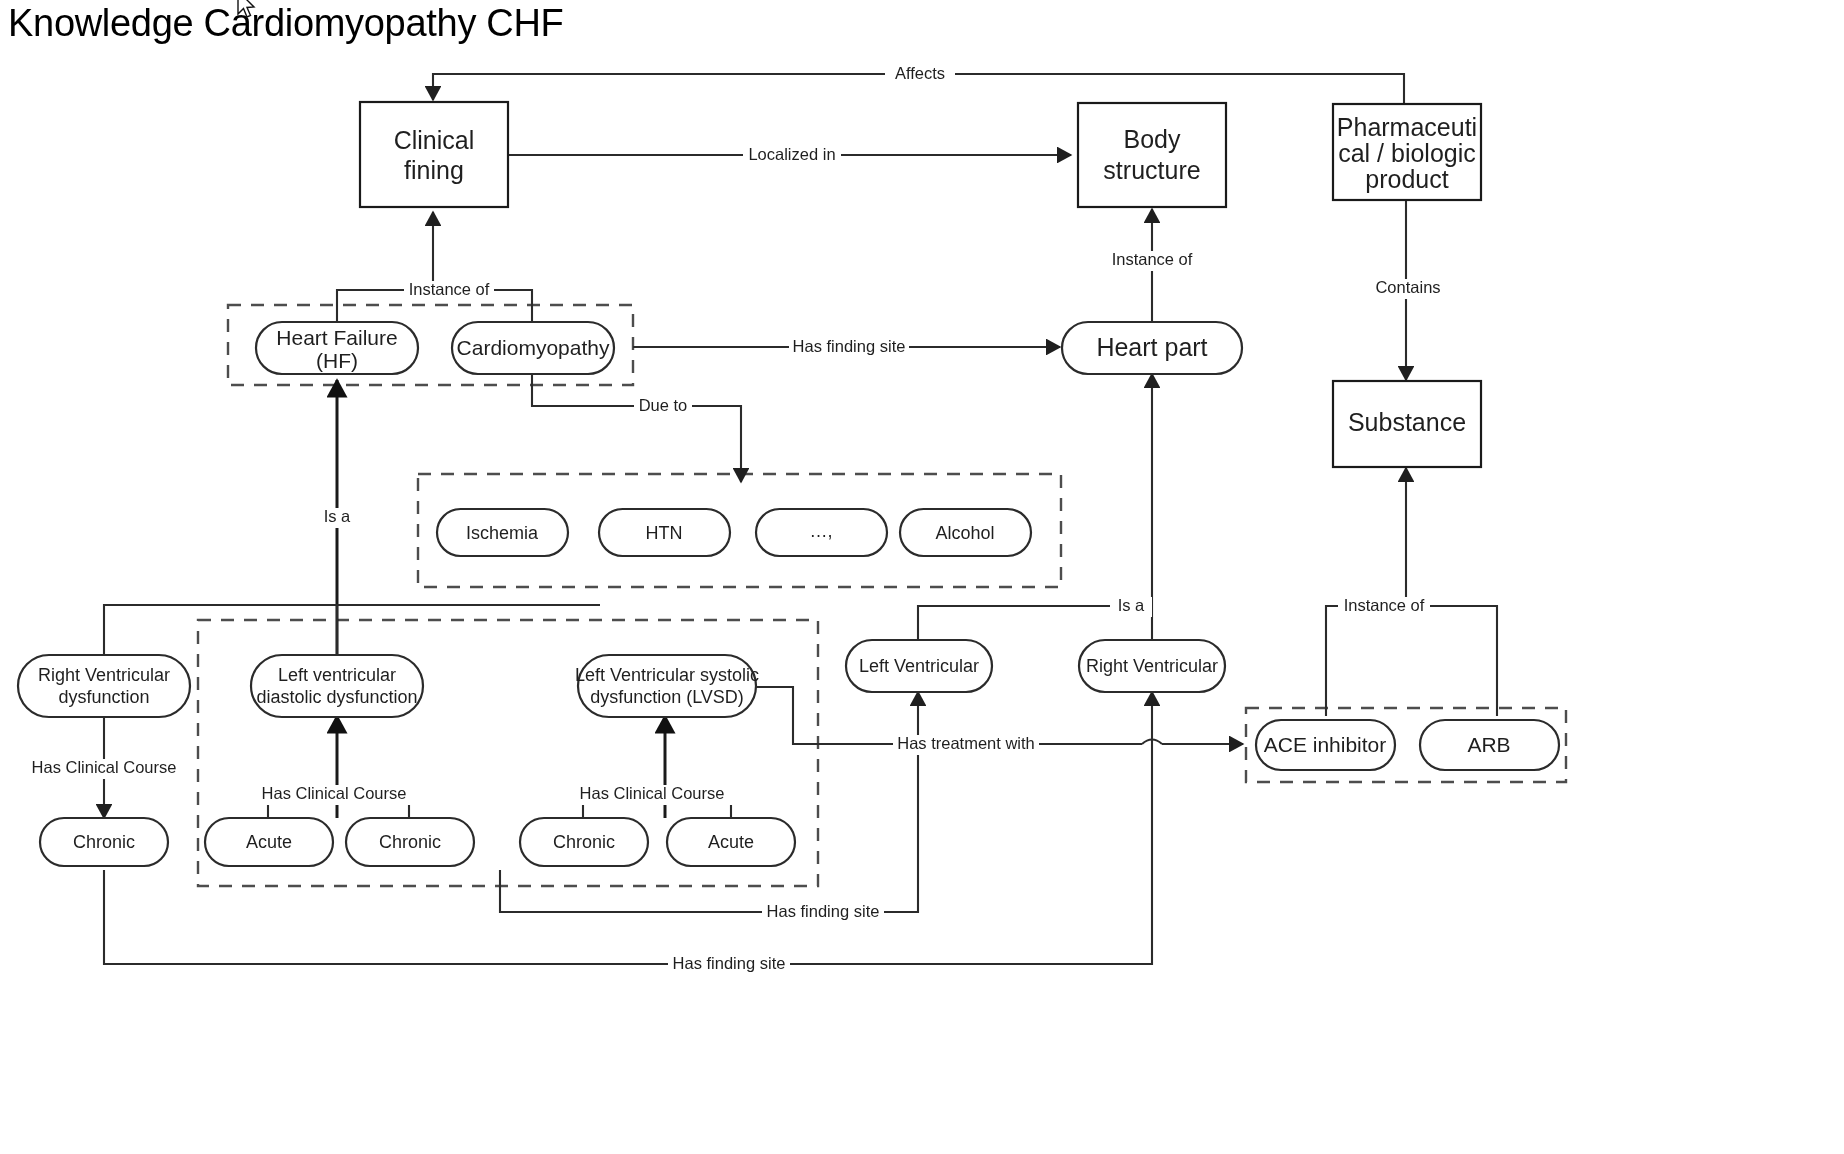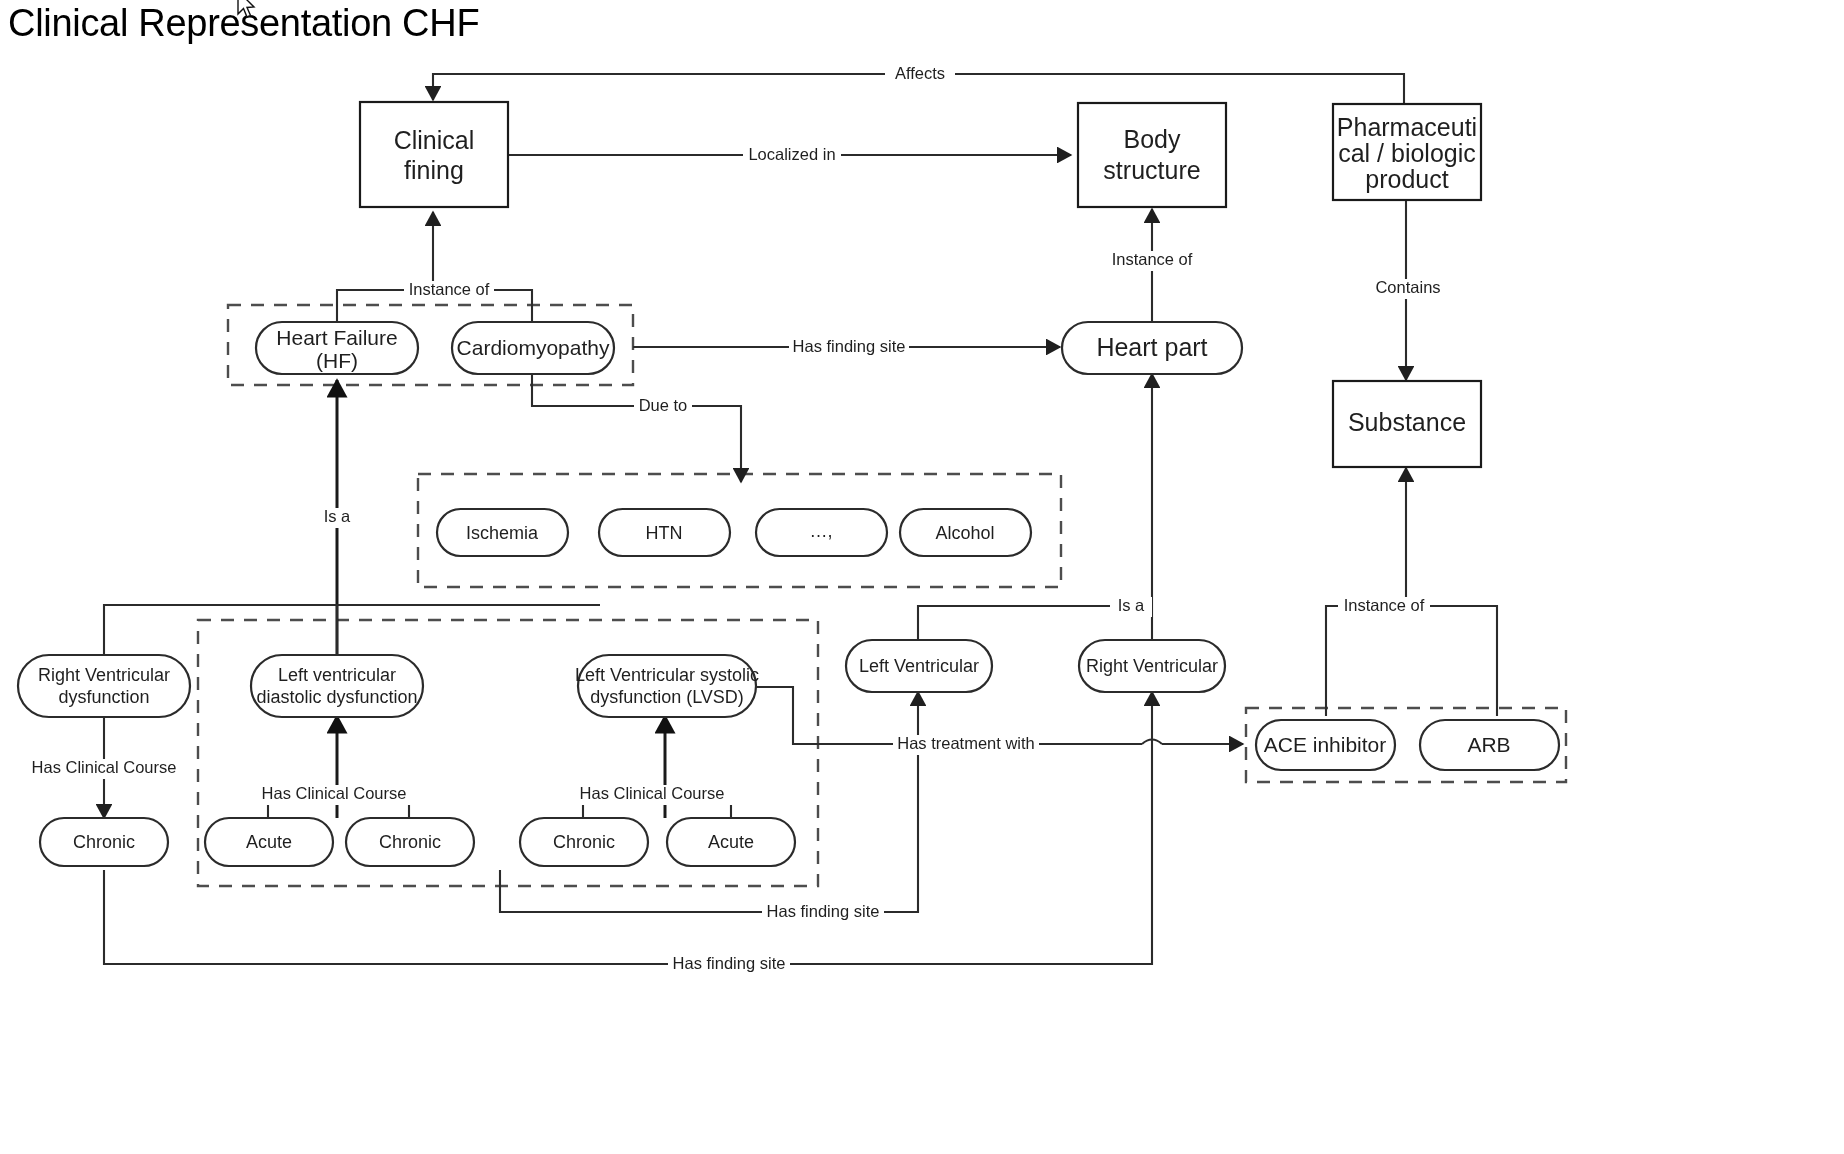--- a/index.html
+++ b/index.html
@@ -78,21 +78,21 @@
     text-anchor: middle;
     dominant-baseline: middle;
   }
   .elabel-bg {
     fill: #ffffff;
   }
 </style>
 </head>
 <body>
 
-<div id="page-title">Clinical Representation CHF</div>
+<div id="page-title">Knowledge Cardiomyopathy CHF</div>
 
 <svg id="cursor" viewBox="0 0 22 34" xmlns="http://www.w3.org/2000/svg">
   <path d="M2 1 L2 24 L7.5 18.5 L11 27 L14.5 25.5 L11 17.5 L18 17 Z" fill="#ffffff" stroke="#111111" stroke-width="1.4"></path>
 </svg>
 
 <svg id="diagram-svg" width="1844" height="1154" viewBox="0 0 1844 1154" xmlns="http://www.w3.org/2000/svg">
   <defs>
     <marker id="arrow" viewBox="0 0 12 12" refX="10" refY="6" markerWidth="8" markerHeight="8" orient="auto-start-reverse">
       <path d="M 0 0 L 11 6 L 0 12 z" fill="#1f1f1f"></path>
     </marker>

